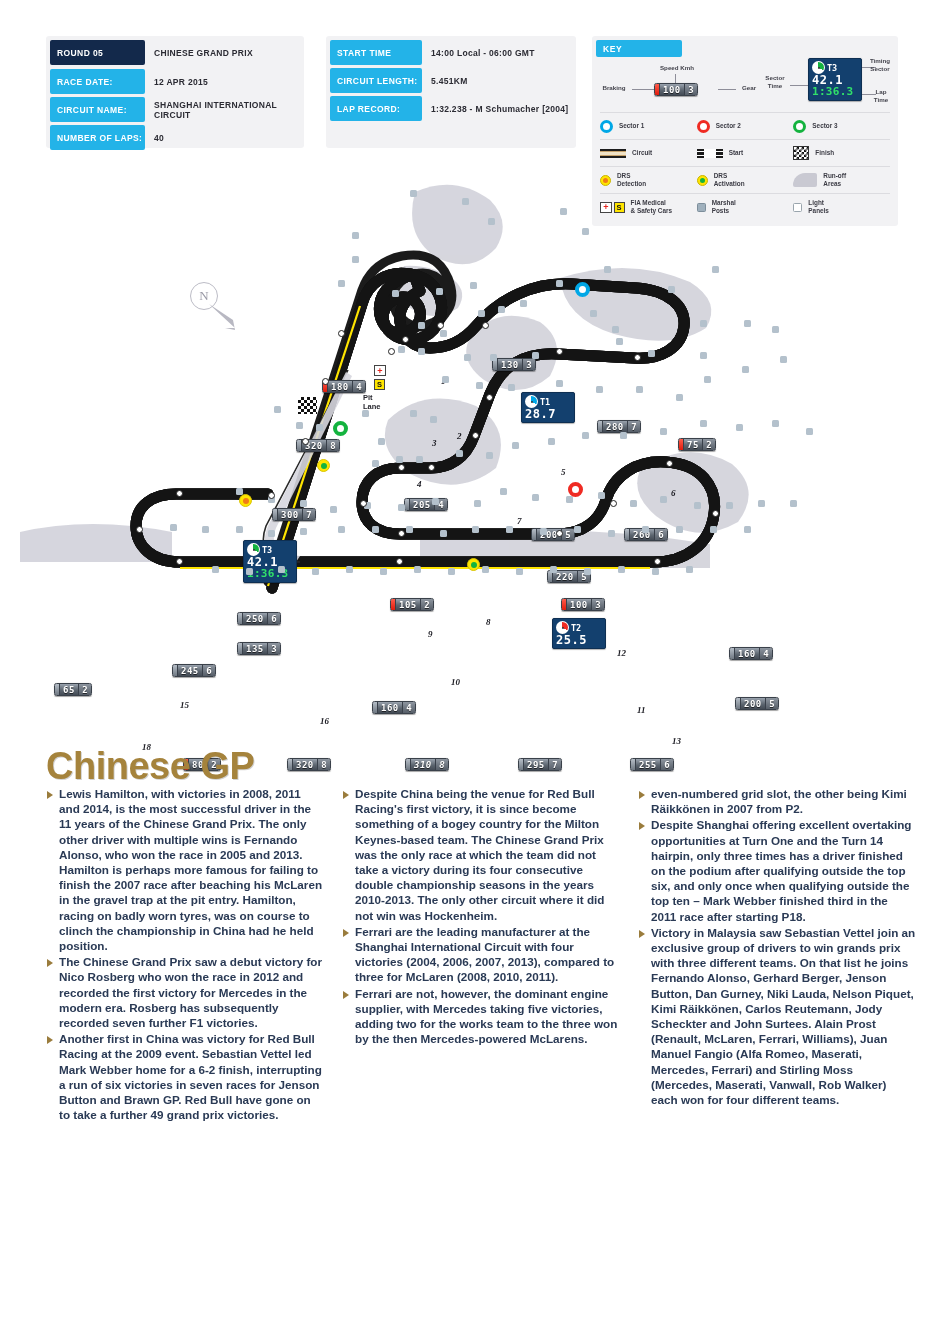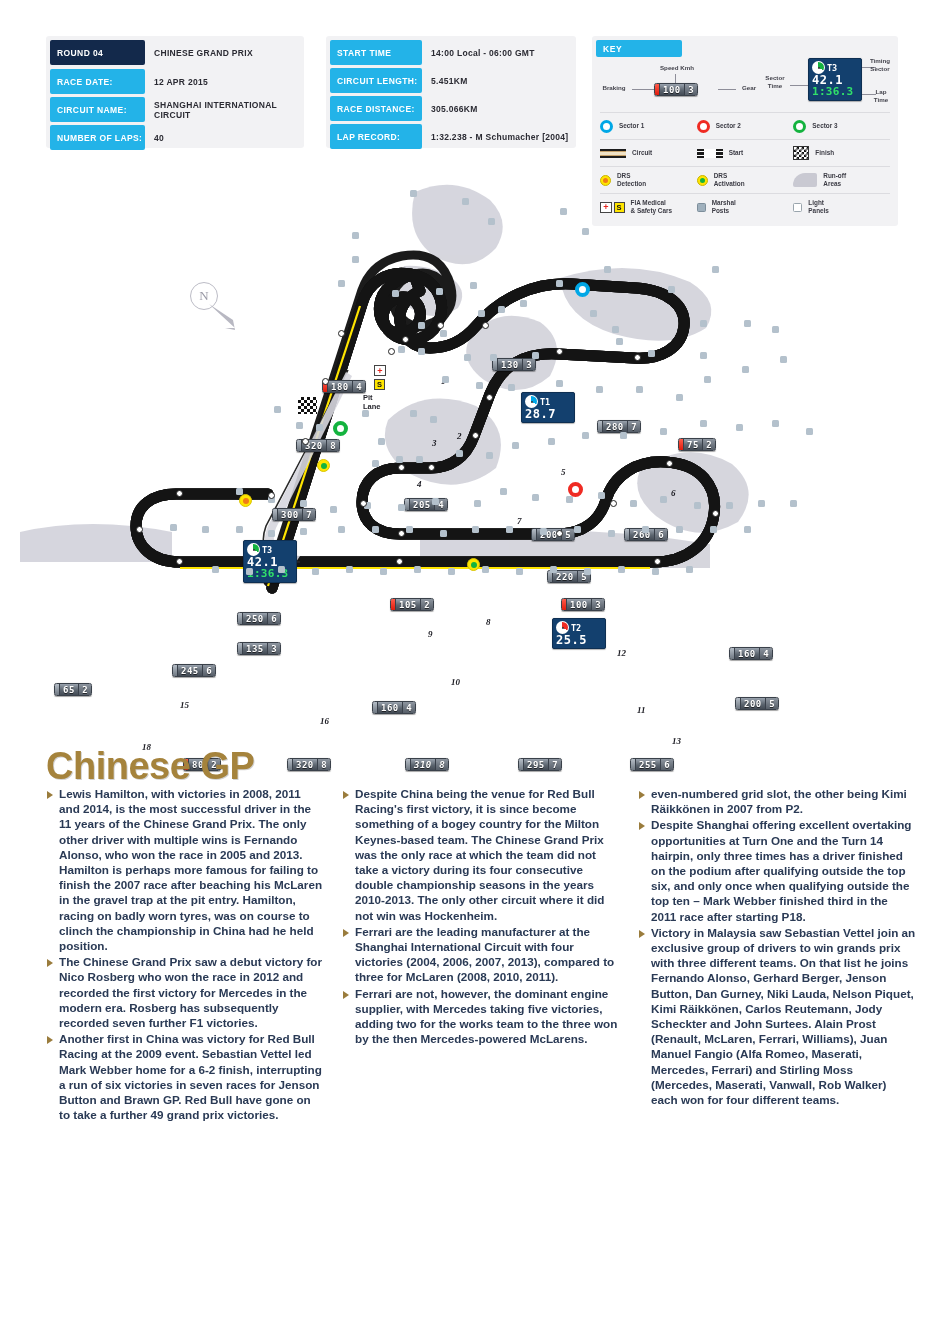--- a/index.html
+++ b/index.html
@@ -212,21 +212,21 @@
     border-bottom: 4px solid transparent;
   }
 </style>
 </head>
 <body>
 
 <div class="page">
 
   <div class="info-panel" id="panel-left">
     <div class="info-row">
-      <div class="info-label round">ROUND 04</div>
+      <div class="info-label round">ROUND 05</div>
       <div class="info-value">CHINESE GRAND PRIX</div>
     </div>
     <div id="rows-left">
         <div class="info-row">
           <div class="info-label">RACE DATE:</div>
           <div class="info-value">12 APR 2015</div>
         </div>
         <div class="info-row">
           <div class="info-label">CIRCUIT NAME:</div>
           <div class="info-value">SHANGHAI INTERNATIONAL CIRCUIT</div>
@@ -240,24 +240,20 @@
 
   <div class="info-panel" id="panel-mid">
     <div id="rows-mid">
         <div class="info-row">
           <div class="info-label">START TIME</div>
           <div class="info-value">14:00 Local - 06:00 GMT</div>
         </div>
         <div class="info-row">
           <div class="info-label">CIRCUIT LENGTH:</div>
           <div class="info-value">5.451KM</div>
-        </div>
-        <div class="info-row">
-          <div class="info-label">RACE DISTANCE:</div>
-          <div class="info-value">305.066KM</div>
         </div>
         <div class="info-row">
           <div class="info-label">LAP RECORD:</div>
           <div class="info-value">1:32.238 - M Schumacher [2004]</div>
         </div>
       </div>
   </div>
 
   <div class="info-panel" id="panel-key">
     <div class="key-title">KEY</div>

